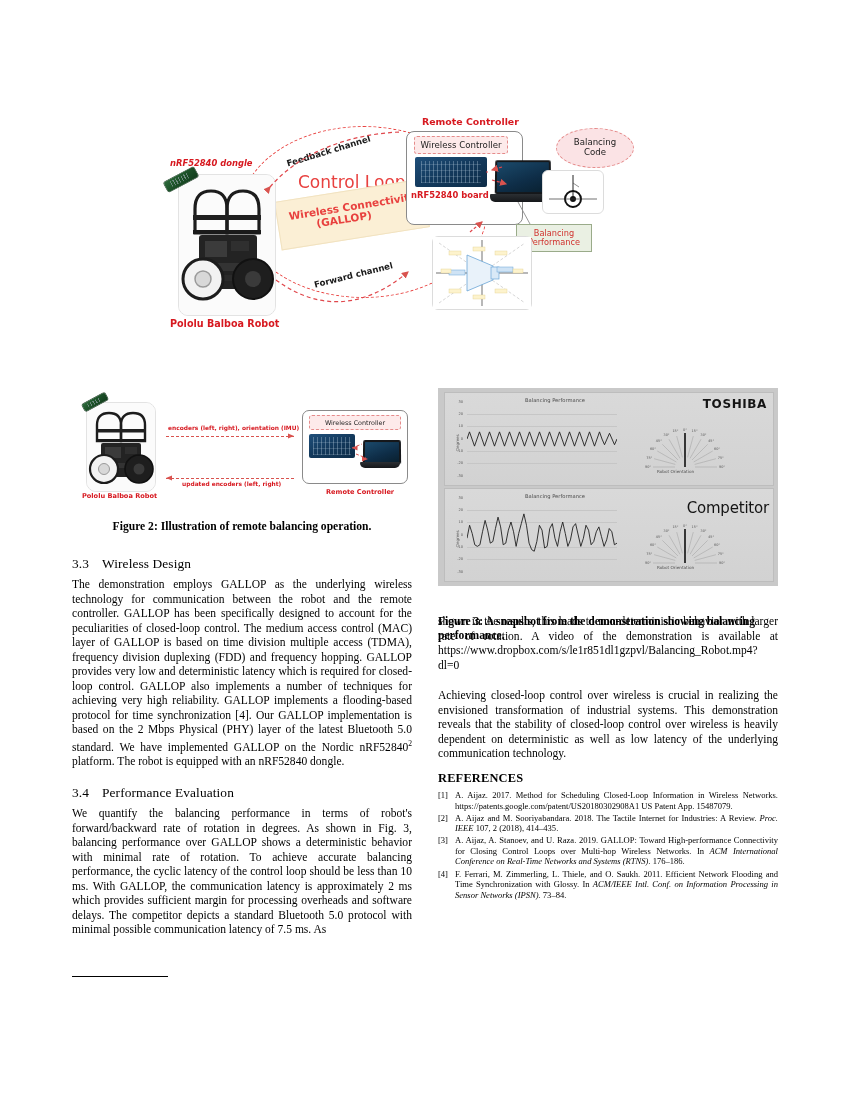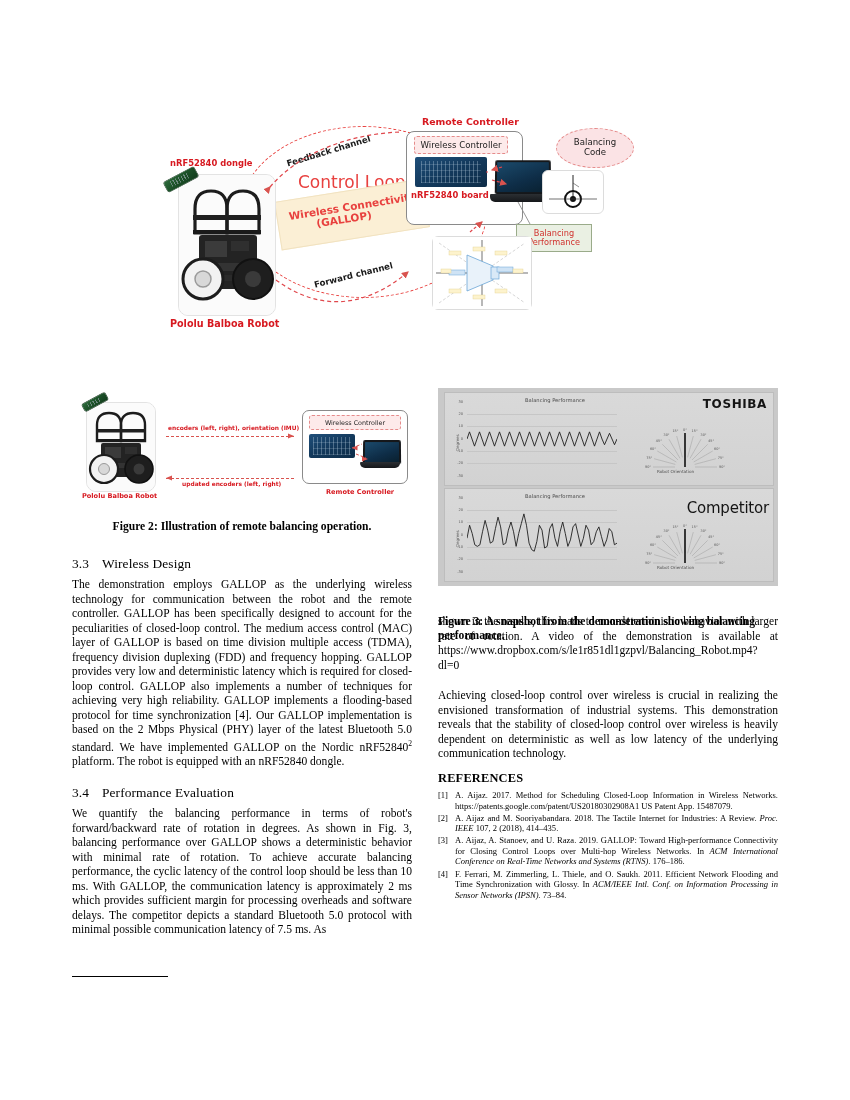--- a/index.html
+++ b/index.html
@@ -339,21 +339,21 @@
     <div class="ctl-loop" style="left:148px; top:60px; font-size:17px;">Control Loop</div>
 
     <div class="band" style="left:127px; top:78px; width:148px; height:47px; transform:rotate(-9deg);"></div>
     <div class="ctl-loop" style="left:138px; top:88px; font-size:10.5px; font-weight:bold; transform:rotate(-9deg);">Wireless Connectivity</div>
     <div class="ctl-loop" style="left:166px; top:101px; font-size:10.5px; font-weight:bold; transform:rotate(-9deg);">(GALLOP)</div>
 
     <div class="f1-label" style="left:135px; top:34px; font-size:8.6px; color:#1a1a1a; transform:rotate(-17deg);">Feedback channel</div>
 
     <div class="f1-label" style="left:163px; top:158px; font-size:8.6px; color:#1a1a1a; transform:rotate(-14deg);">Forward channel</div>
 
-    <div class="f1-label" style="left:20px; top:46px; font-size:8.4px;">nRF52840 dongle</div>
+    <div class="f1-label" style="left:20px; top:46px; font-size:8.4px;font-style:italic;">nRF52840 dongle</div>
 
     <div class="robot-card" style="left:28px; top:62px; width:96px; height:140px;">
       <svg width="96" height="140" viewBox="0 0 96 140">
         <rect x="0" y="0" width="96" height="140" fill="#fbfbfb"></rect>
 
         <path d="M16 34 Q16 16 32 16 Q48 16 48 34 L48 58 L16 58 Z" fill="none" stroke="#1c1c1c" stroke-width="3.2"></path>
         <path d="M48 34 Q48 16 64 16 Q80 16 80 34 L80 58 L48 58 Z" fill="none" stroke="#1c1c1c" stroke-width="3.2"></path>
         <rect x="14" y="40" width="68" height="5" fill="#202020"></rect>
         <rect x="14" y="55" width="68" height="4" fill="#1a1a1a"></rect>
 

